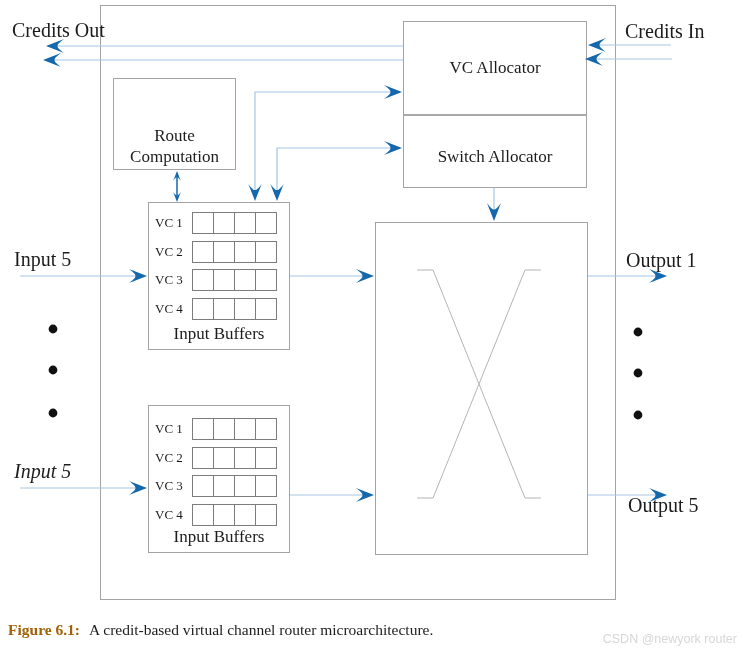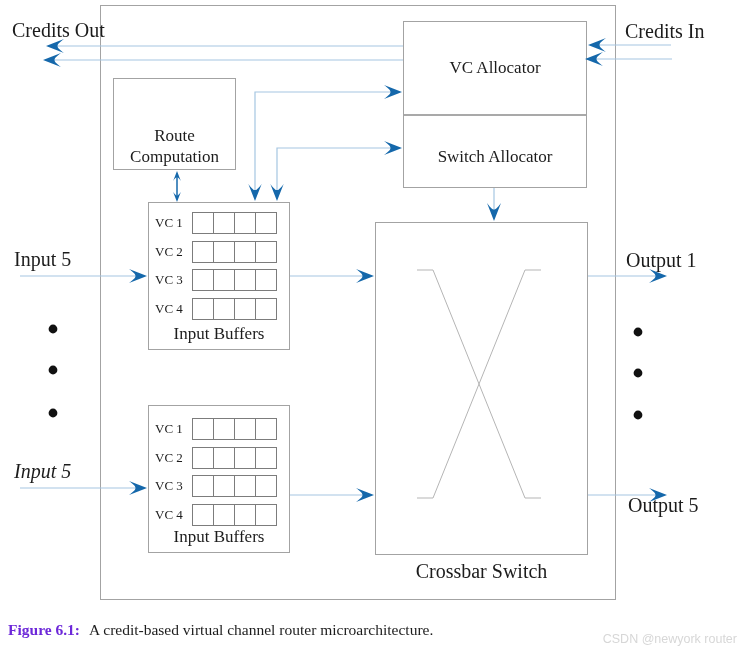--- a/index.html
+++ b/index.html
@@ -14,42 +14,41 @@
   .buffer{width:142px;height:148px;border:1px solid #a3a3a3;}
   .vc-row{position:absolute;left:6px;height:22px;display:flex;align-items:center;}
   .vc-label{width:37px;font-size:13px;color:#1c1c1c;}
   .cells{display:flex;}
   .cell{width:22px;height:22px;border:1px solid #7c7c7c;box-sizing:border-box;
         margin-left:-1px;background:#ffffff;}
   .cell:first-child{margin-left:0;}
   .buf-label{position:absolute;left:0;right:0;bottom:5px;text-align:center;font-size:17px;}
   .overlay{position:absolute;left:0;top:0;z-index:5;pointer-events:none;}
   .caption{position:absolute;left:8px;top:621px;font-size:15.5px;white-space:nowrap;}
-  .caption .fig{color:#6d28d9;font-weight:bold;margin-right:9px;}
+  .caption .fig{color:#a16207;font-weight:bold;margin-right:9px;}
   .watermark{position:absolute;right:5px;top:632px;font-size:12.5px;color:#d7d7d7;
              font-family:"Liberation Sans","DejaVu Sans",sans-serif;}
 </style>
 </head>
 <body>
 
 <div class="canvas">
 
   <div class="box" style="left:100px;top:5px;width:516px;height:595px;"></div>
 
   <div class="box" style="left:403px;top:21px;width:184px;height:167px;"></div>
   <div class="boxlbl" style="left:403px;top:118px;width:184px;height:70px;padding-top:4px;">Switch Allocator</div>
   <div class="boxlbl" style="left:403px;top:21px;width:184px;height:94px;">VC Allocator</div>
 
   <div class="box" style="left:113px;top:78px;width:123px;height:92px;"></div>
   <div class="boxlbl" style="left:113px;top:78px;width:123px;height:92px;line-height:1.25;">
     <span style="display:inline-block;width:104px;margin-top:44px;">Route Computation</span>
   </div>
 
   <div class="box" style="left:375px;top:222px;width:213px;height:333px;"></div>
-  <div class="lbl" style="left:375px;top:560px;width:213px;text-align:center;">Crossbar Switch</div>
 
   <div class="box buffer" style="left:148px;top:202px;">
     <div class="vc-row" style="top:9px;">
       <span class="vc-label">VC 1</span>
       <span class="cells">
         <span class="cell"></span>
           <span class="cell"></span>
           <span class="cell"></span>
           <span class="cell"></span>
       </span>

